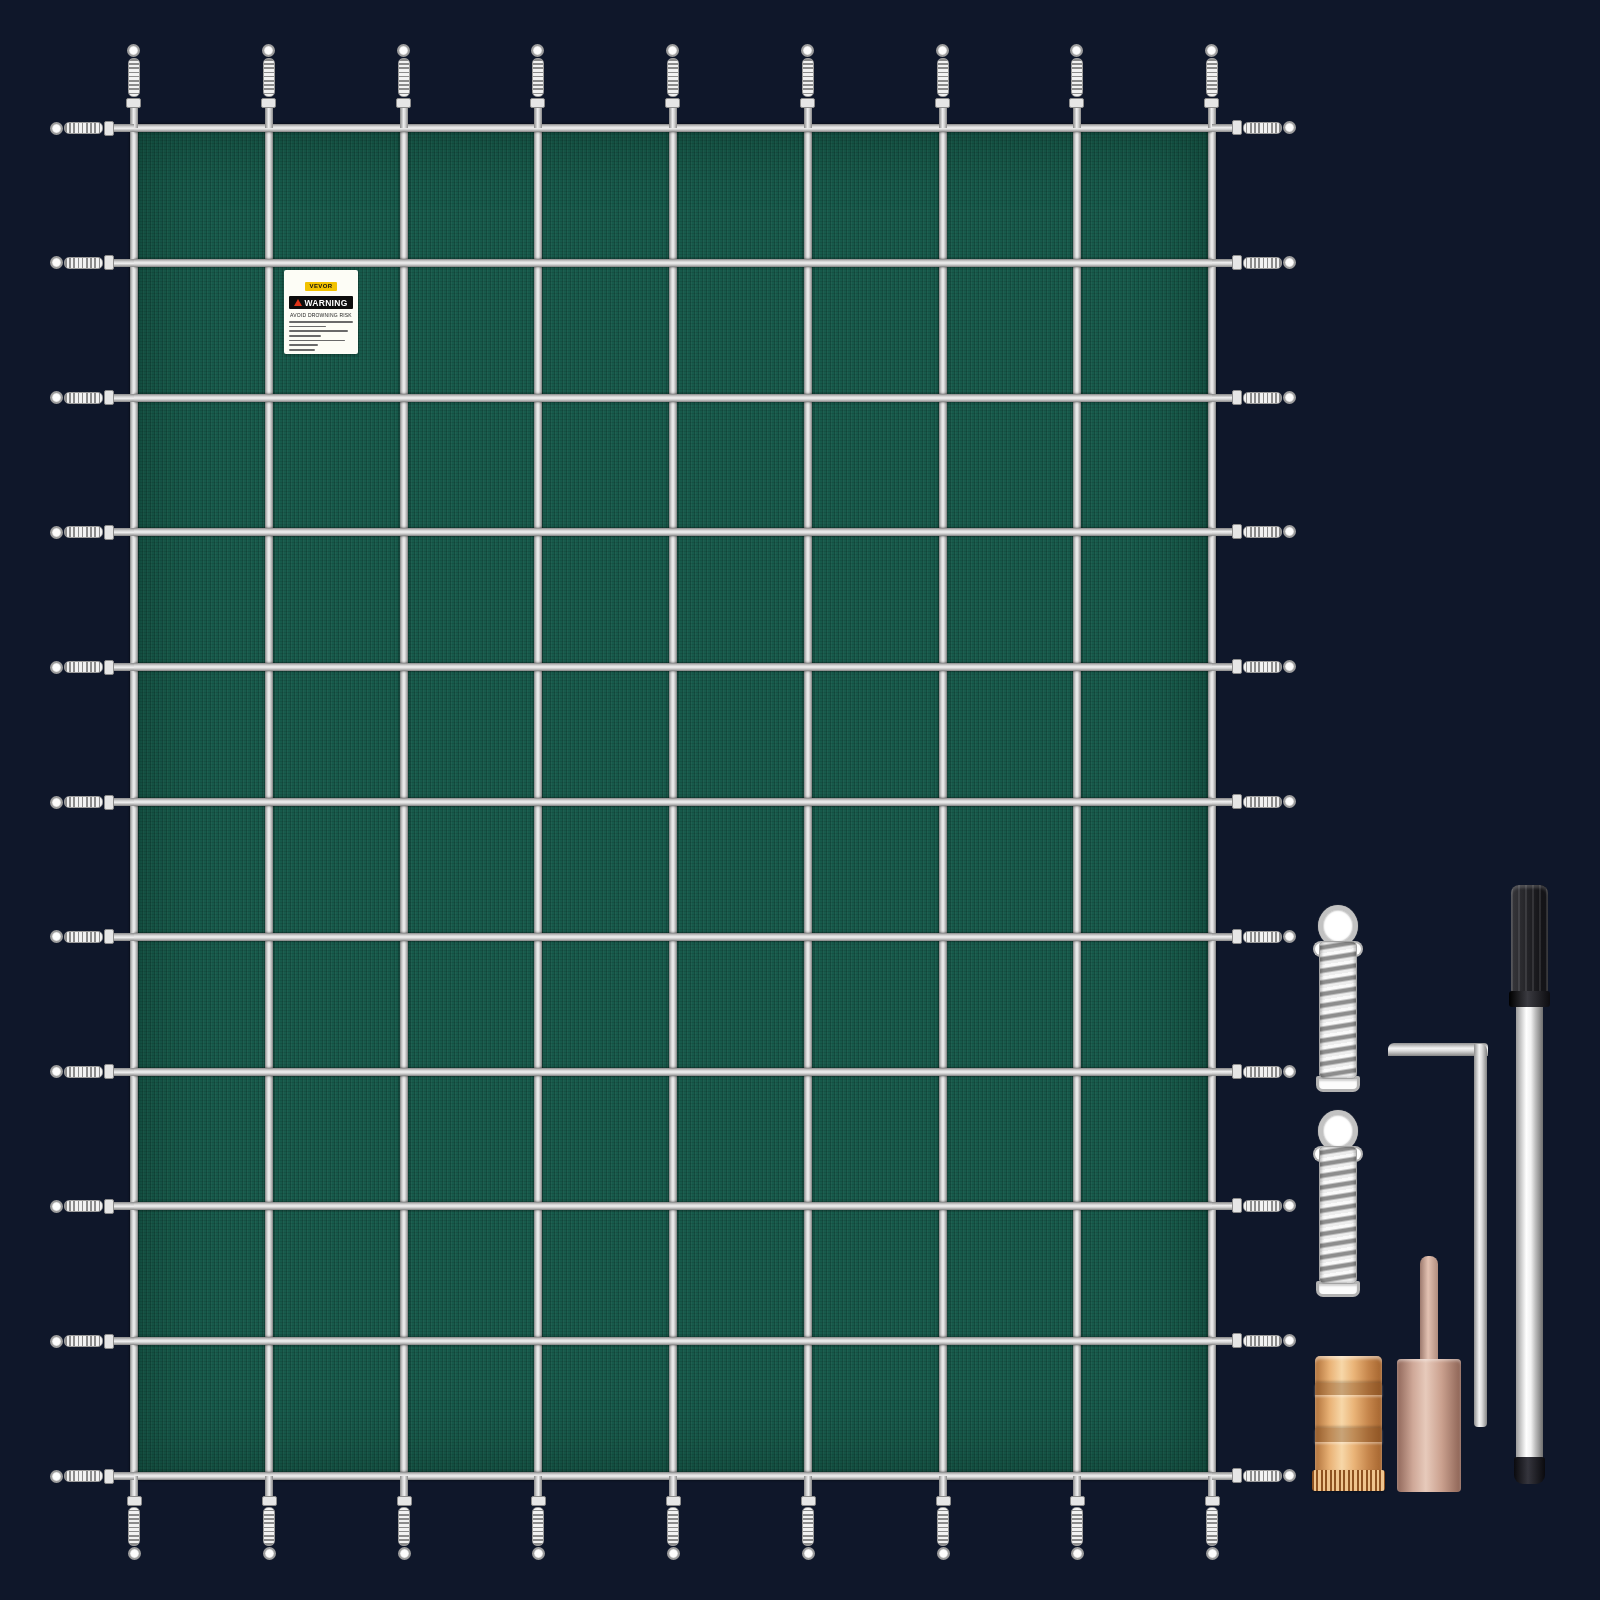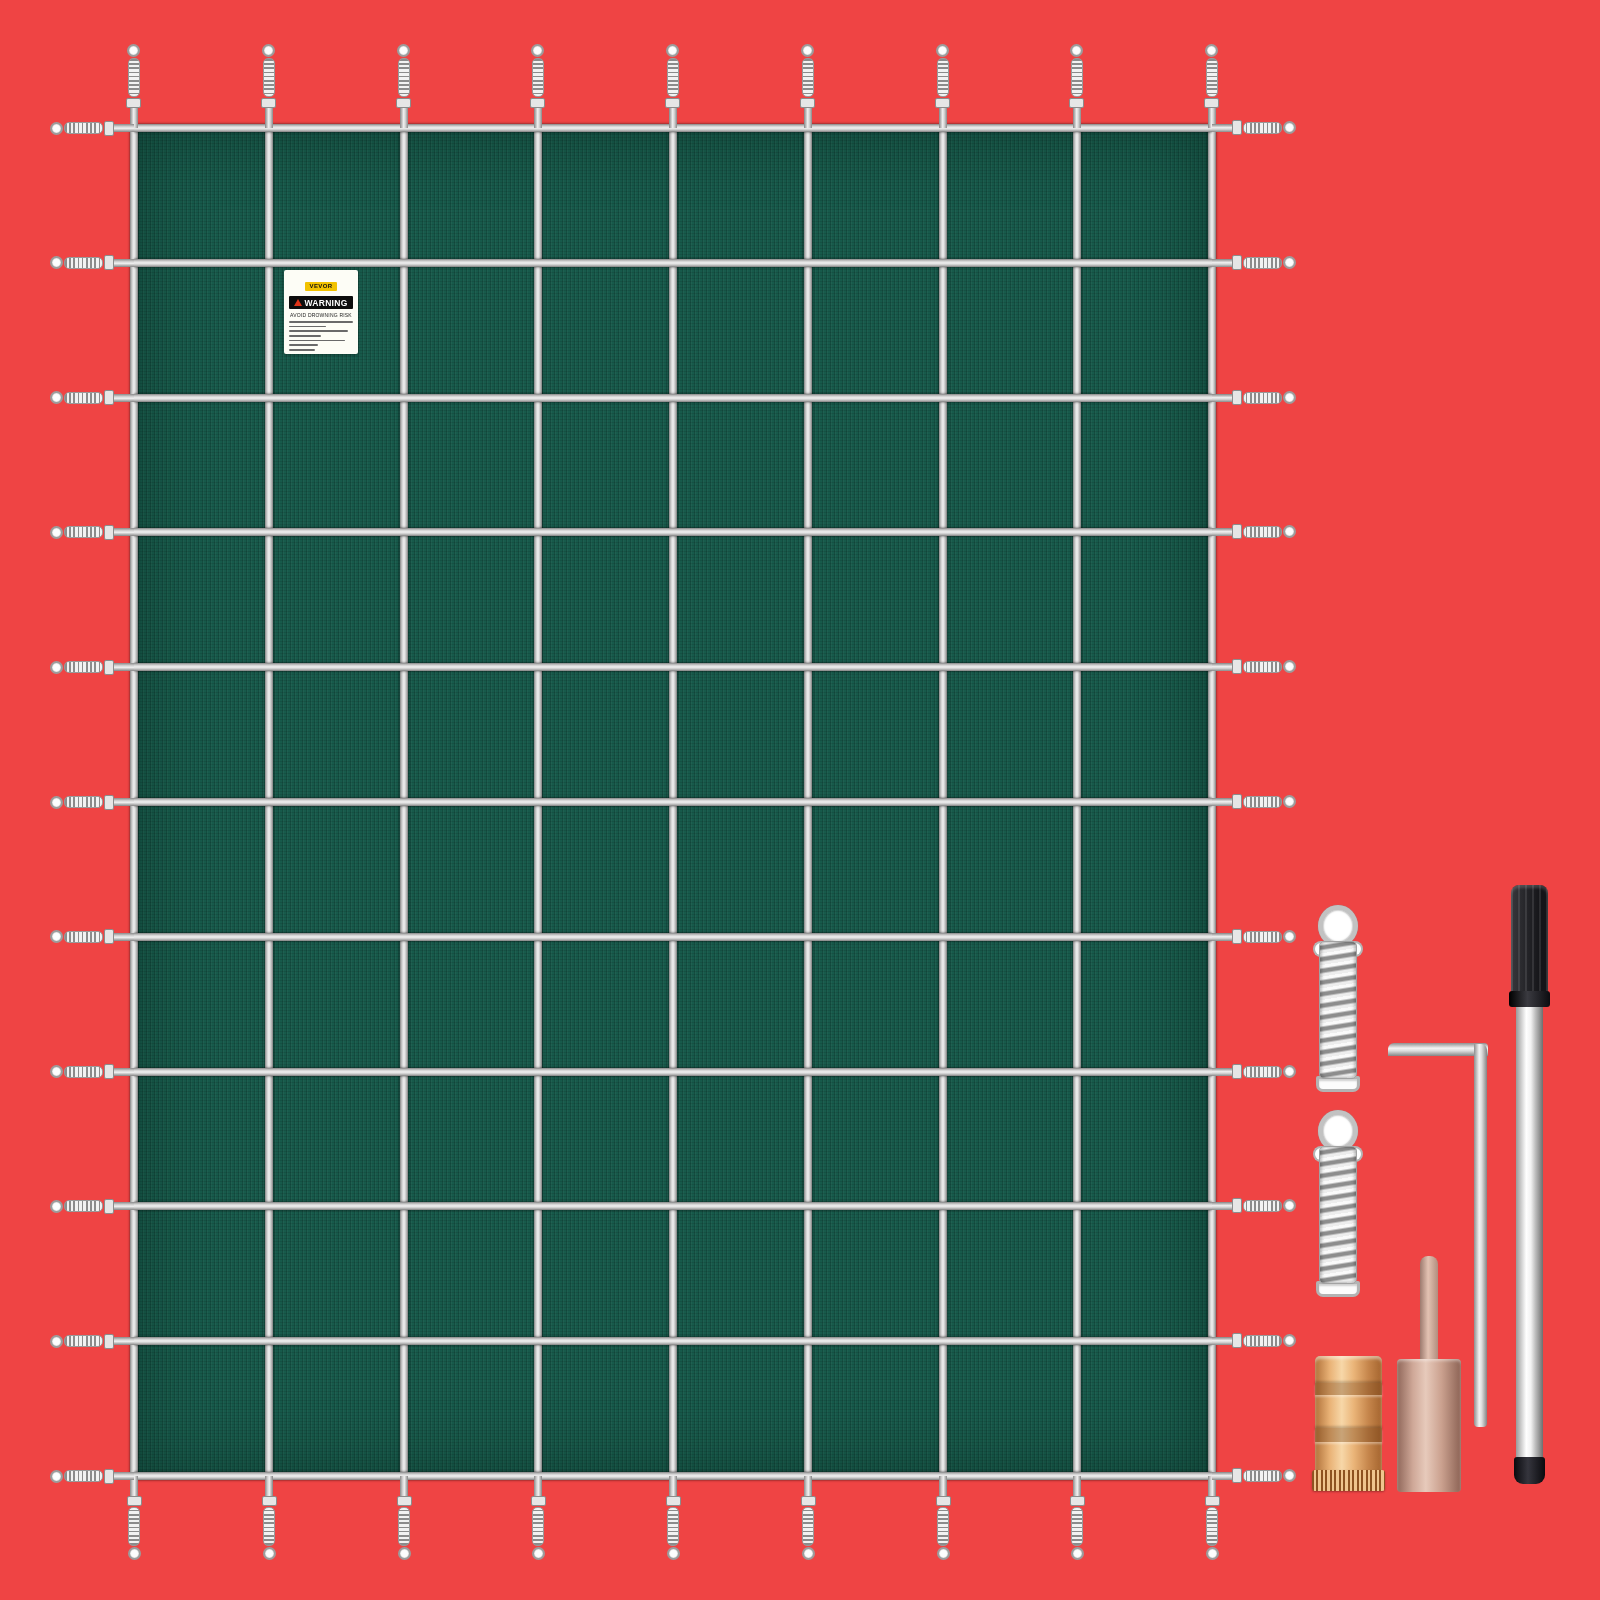--- a/index.html
+++ b/index.html
@@ -1,17 +1,17 @@
 <!DOCTYPE html>
 <html><head>
 <meta charset="utf-8">
 <style>
   html,body{margin:0;padding:0;background:#fff;}
   body{font-family:"Liberation Sans",sans-serif;}
-  #scene{position:relative;width:1600px;height:1600px;background:#ef4444;overflow:hidden;}
+  #scene{position:relative;width:1600px;height:1600px;background:#0f172a;overflow:hidden;}
 
   
   .cover{
     position:absolute;
     background-color:#175a4b;
     background-image:
       repeating-linear-gradient(90deg, rgba(0,0,0,.14) 0 1px, rgba(255,255,255,.035) 1px 2px, rgba(0,0,0,0) 2px 4px),
       repeating-linear-gradient(0deg, rgba(0,0,0,.10) 0 1px, rgba(0,0,0,0) 1px 3px);
     box-shadow: inset 0 0 70px rgba(0,20,12,.38);
   }

